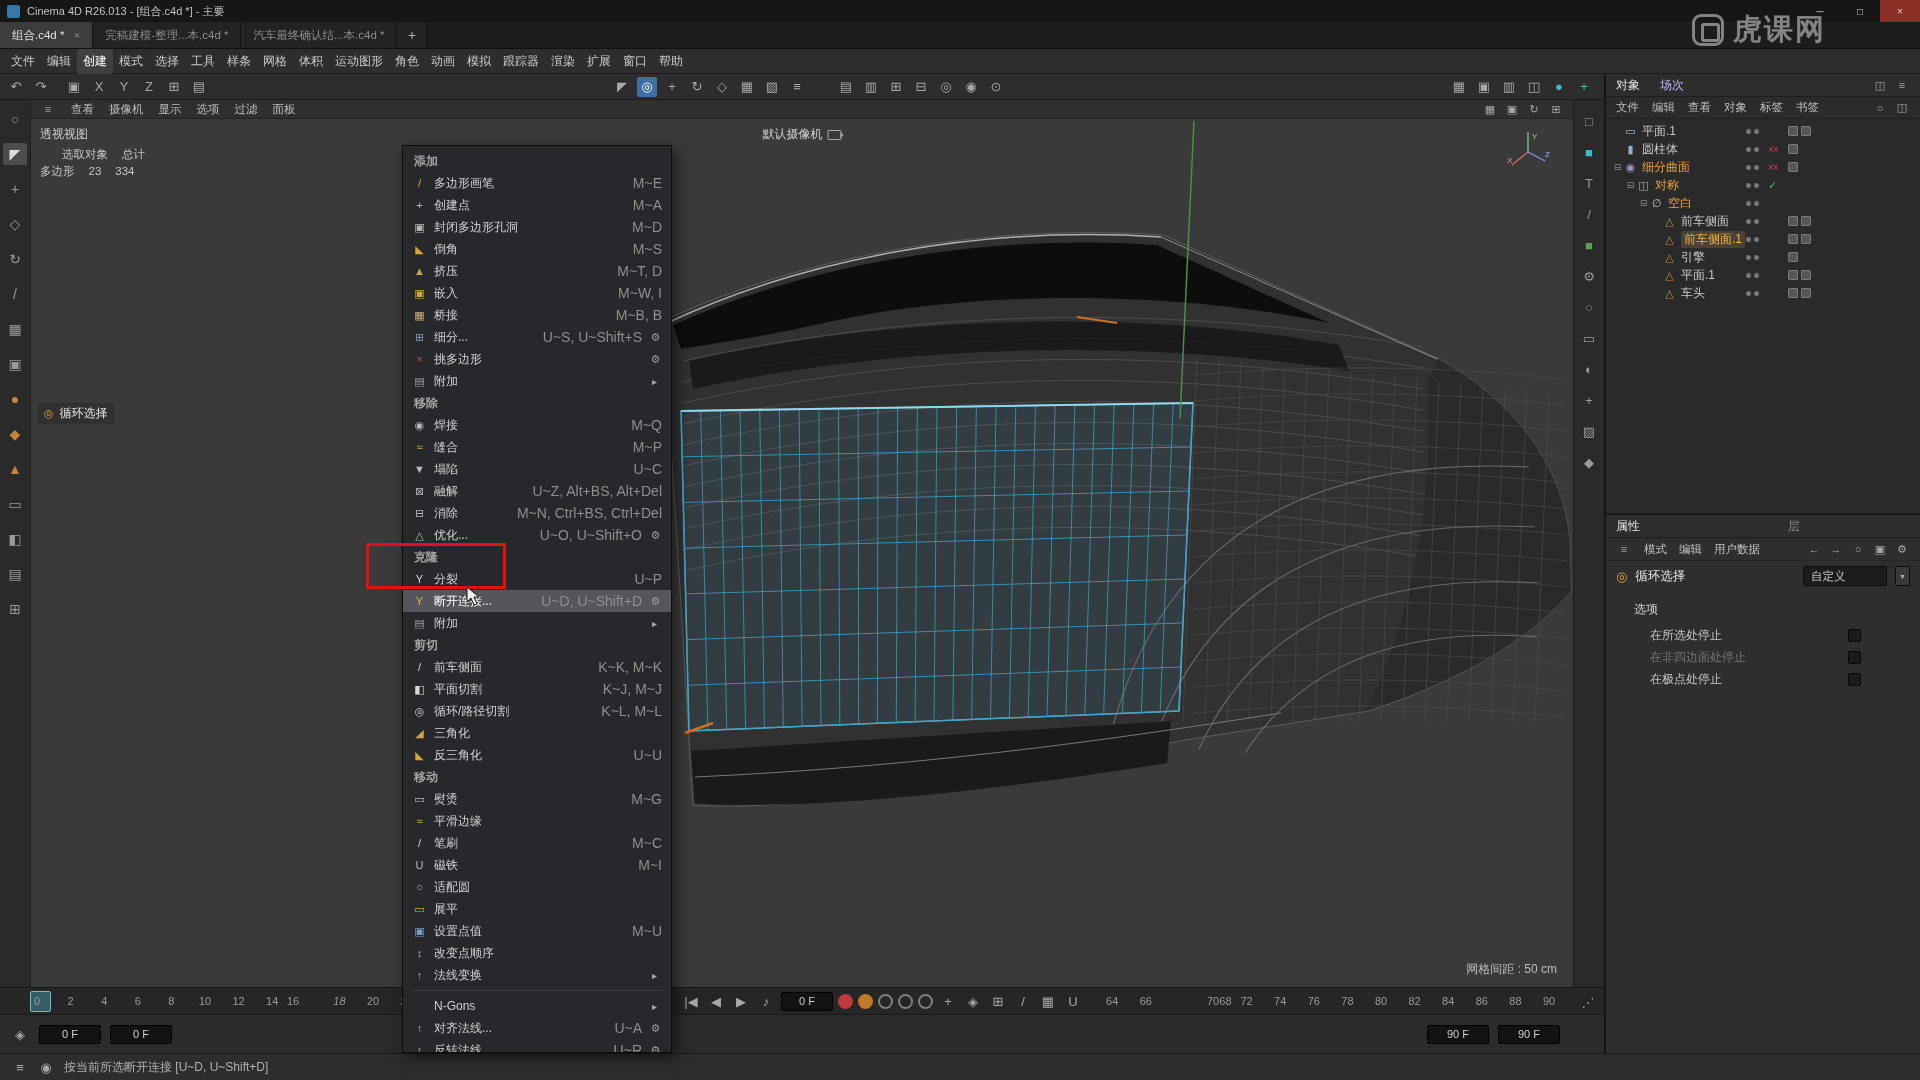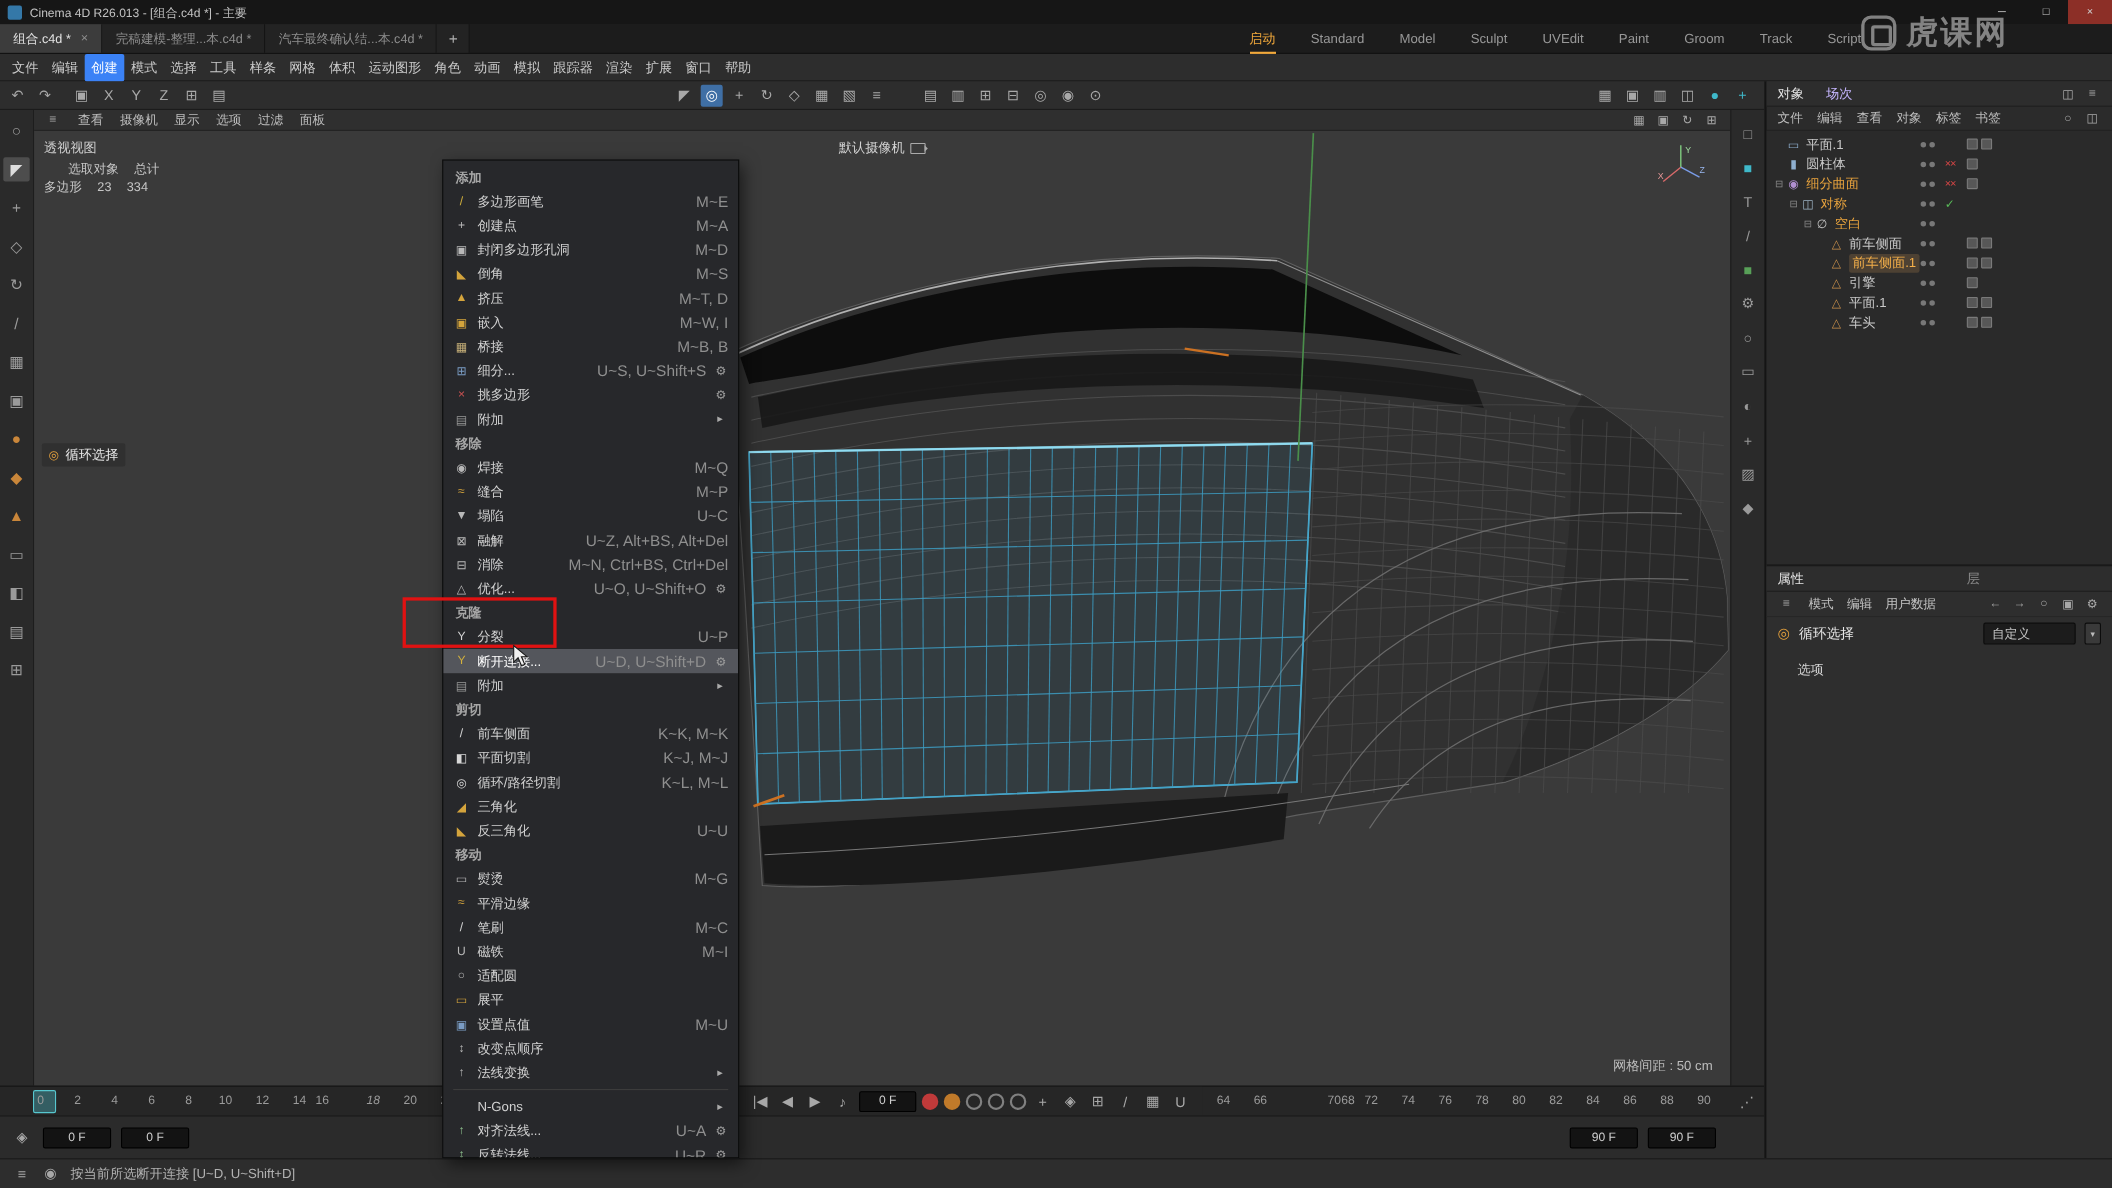--- a/index.html
+++ b/index.html
@@ -17,21 +17,21 @@
 .doctab{height:100%;display:flex;align-items:center;padding:0 12px;background:#232323;color:#8d8d8d;border-right:1px solid #141414;font-size:11.5px;white-space:nowrap}
 .doctab.active{background:#3c3c3c;color:#e2e2e2}
 .doctab.plus{width:30px;justify-content:center;color:#b0b0b0;font-size:14px}
 .dt-close{margin-left:9px;color:#909090}
 .layout-tabs{position:absolute;right:228px;top:0;height:27px;display:flex;gap:32px;align-items:center}
 .ltab{height:27px;line-height:27px;color:#989898;font-size:12px}
 .ltab.active{color:#f2a93b;box-shadow:inset 0 -2px 0 #f2a93b}
 
 .menubar{position:absolute;top:49px;left:0;right:0;height:25px;background:#2d2d2d;border-bottom:1px solid #1b1b1b;display:flex;align-items:center;padding-left:5px}
 .mitem{padding:4px 6px;color:#cacaca;border-radius:2px}
-.mitem.hl{background:#3b82f6;color:#fff}
+.mitem.hl{background:#404040;color:#fff}
 
 .toolbar{position:absolute;top:74px;left:0;width:1604px;height:26px;background:#2d2d2d;border-bottom:1px solid #1b1b1b}
 .tgroup{position:absolute;top:0;height:25px;display:flex;align-items:center;gap:5px}
 .icon{display:inline-flex;align-items:center;justify-content:center;width:20px;height:20px;color:#a8a8a8;font-size:13px;border-radius:2px;flex:none}
 .icon.hl{background:#3f6fa5;color:#fff}
 
 .workspace{position:absolute;top:100px;left:0;width:1604px;height:887px}
 .left-strip{position:absolute;left:0;top:0;width:31px;height:100%;background:#2a2a2a;border-right:1px solid #1d1d1d;display:flex;flex-direction:column;align-items:center;gap:13px;padding-top:8px}
 .left-strip .icon{width:24px;height:22px;font-size:14px;color:#9a9a9a}
 .left-strip .icon.hl{background:#4d4d4d;color:#ddd}
@@ -148,31 +148,20 @@
           <span class="dt-label">组合.c4d *</span>
           <span class="dt-close">×</span>
         </div>
         <div class="doctab">
           <span class="dt-label">完稿建模-整理...本.c4d *</span>
         </div>
         <div class="doctab">
           <span class="dt-label">汽车最终确认结...本.c4d *</span>
         </div>
         <div class="doctab plus">+</div>
-      </div>
-    <div class="layout-tabs" id="layout-tabs">
-        <span class="ltab active">启动</span>
-        <span class="ltab">Standard</span>
-        <span class="ltab">Model</span>
-        <span class="ltab">Sculpt</span>
-        <span class="ltab">UVEdit</span>
-        <span class="ltab">Paint</span>
-        <span class="ltab">Groom</span>
-        <span class="ltab">Track</span>
-        <span class="ltab">Script</span>
       </div>
   </div>
 
   <div class="menubar" id="menubar">
       <span class="mitem">文件</span>
       <span class="mitem">编辑</span>
       <span class="mitem hl">创建</span>
       <span class="mitem">模式</span>
       <span class="mitem">选择</span>
       <span class="mitem">工具</span>
@@ -661,20 +650,34 @@
       </div>
       <div class="attr-tool-row">
         <span class="tool-ic">◎</span>
         <span class="tool-name">循环选择</span>
         <span class="dd">
             <span>自定义</span>
           </span>
         <span class="dd-btn">▾</span>
       </div>
       <div class="attr-section">选项</div>
+      <div id="attr-options">
+          <div class="opt-row">
+            <span class="opt-label">在所选处停止</span>
+            <span class="opt-box"></span>
+          </div>
+          <div class="opt-row">
+            <span class="opt-label dim">在非四边面处停止</span>
+            <span class="opt-box"></span>
+          </div>
+          <div class="opt-row">
+            <span class="opt-label">在极点处停止</span>
+            <span class="opt-box"></span>
+          </div>
+        </div>
     </div>
   </div>
 
   <div class="statusbar">
     <span class="row-icons" id="status-icons">
         <span class="icon">≡</span>
         <span class="icon">◉</span>
       </span>
     <span>按当前所选断开连接 [U~D, U~Shift+D]</span>
   </div>

